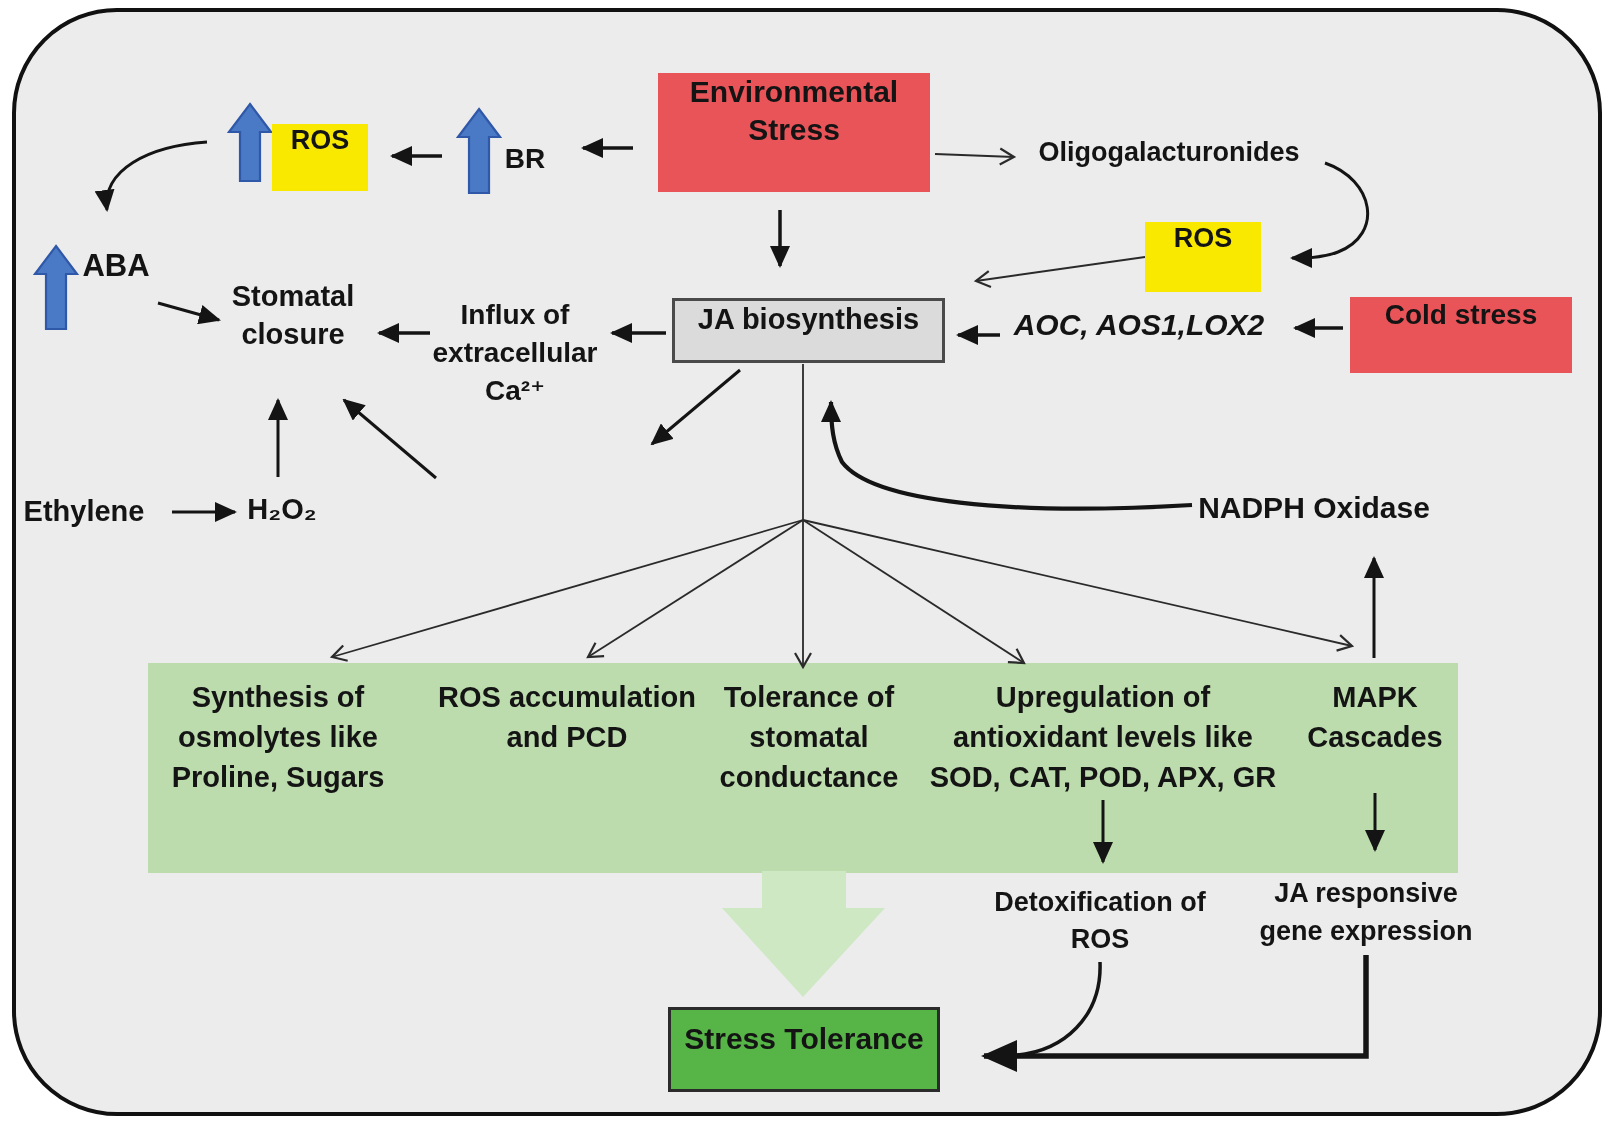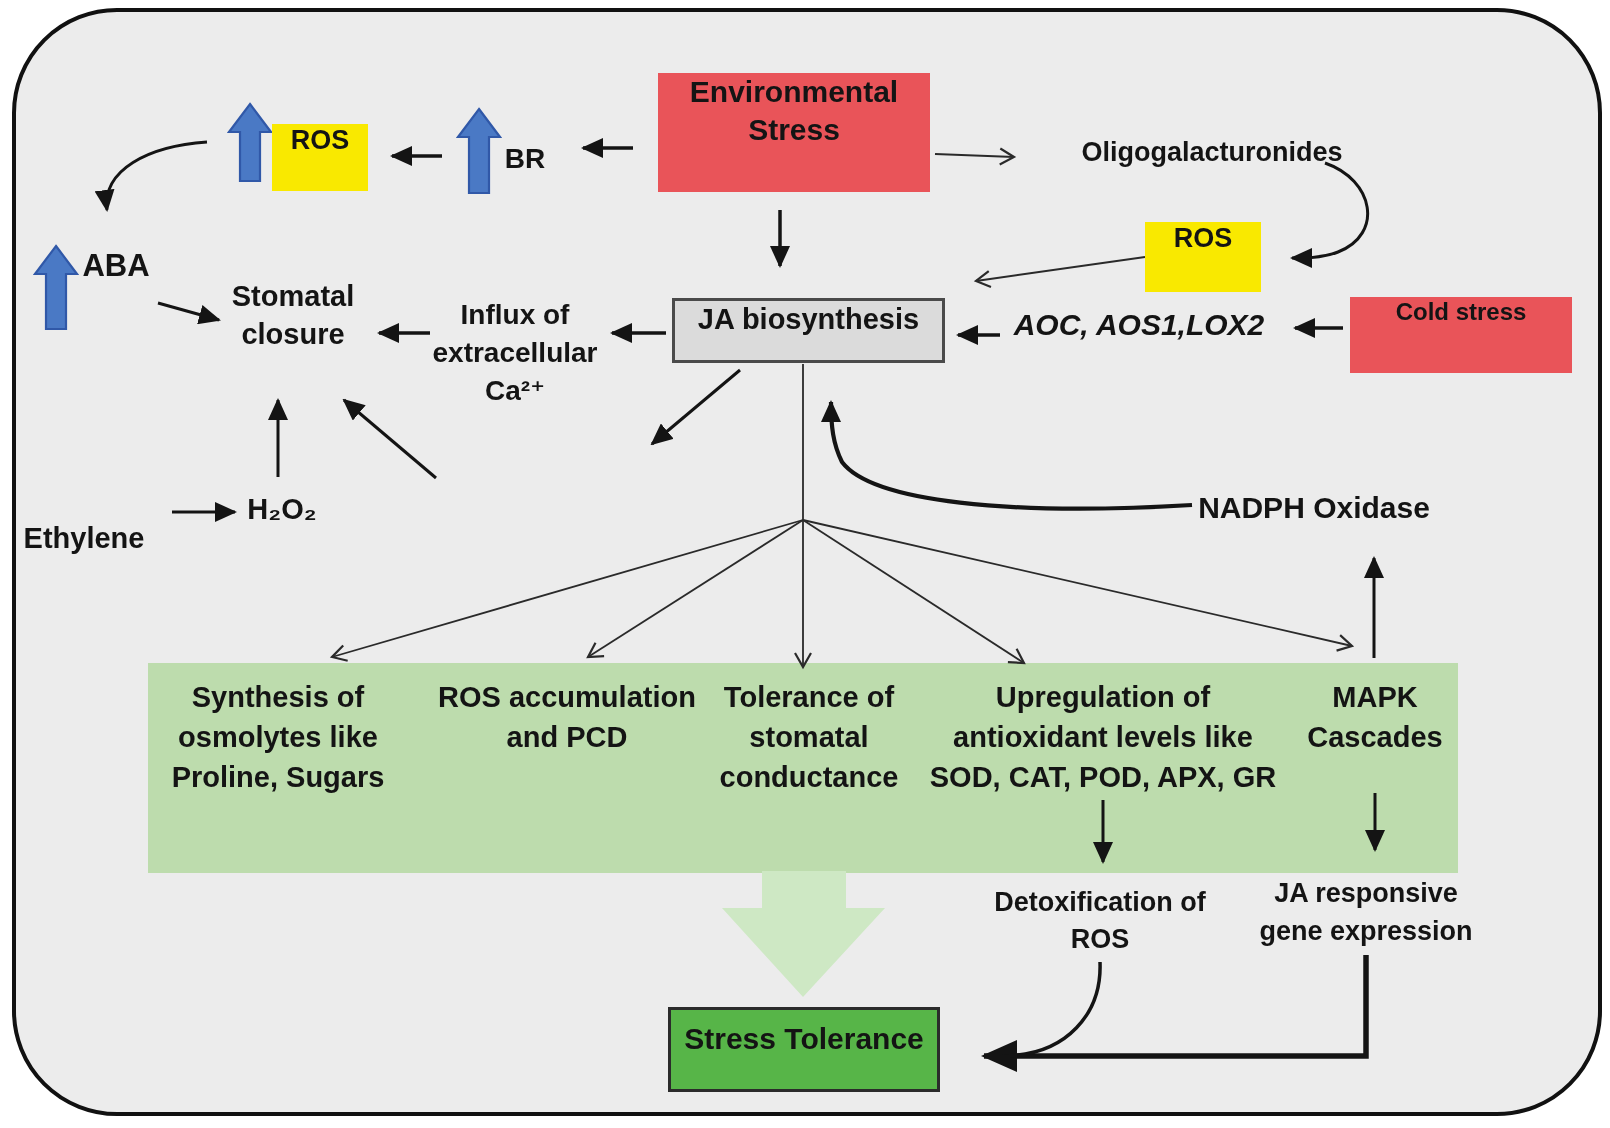--- a/index.html
+++ b/index.html
@@ -87,36 +87,36 @@
     <path class="s35" d="M1100,962 C1102,1012 1068,1056 1002,1056"></path>
   </svg>
 
   <div class="box red" style="left:658px;top:73px;width:272px;height:119px;font-size:30px;"><span>Environmental
 Stress</span></div>
 
   <div class="box yellow" style="left:272px;top:124px;width:96px;height:67px;font-size:27px;"><span>ROS</span></div>
 
   <div class="box yellow" style="left:1145px;top:222px;width:116px;height:70px;font-size:27px;"><span>ROS</span></div>
 
-  <div class="box red" style="left:1350px;top:297px;width:222px;height:76px;font-size:24px;"><span>Cold stress</span></div>
+  <div class="box red" style="left:1350px;top:297px;width:222px;height:76px;font-size:28px;"><span>Cold stress</span></div>
 
   <div class="box grayb" style="left:672px;top:298px;width:273px;height:65px;font-size:29px;"><span>JA biosynthesis</span></div>
 
   <div class="box greenb" style="left:668px;top:1007px;width:272px;height:85px;font-size:30px;justify-content:center;"><span>Stress Tolerance</span></div>
 
   <div class="lbl" style="left:525px;top:129px;font-size:28px;margin-top:14px;">BR</div>
-  <div class="lbl" style="left:1169px;top:137px;font-size:27px;margin-left:43px;">Oligogalacturonides</div>
+  <div class="lbl" style="left:1169px;top:137px;font-size:27px;">Oligogalacturonides</div>
   <div class="lbl" style="left:1139px;top:308px;font-size:30px;font-style:italic;">AOC, AOS1,LOX2</div>
   <div class="lbl" style="left:116px;top:248px;font-size:31px;">ABA</div>
   <div class="lbl" style="left:293px;top:277px;font-size:29px;line-height:38px;">Stomatal
 closure</div>
   <div class="lbl" style="left:515px;top:296px;font-size:28px;line-height:38px;">Influx of
 extracellular
 Ca²⁺</div>
-  <div class="lbl" style="left:84px;top:522px;font-size:29px;">Ethylene</div>
+  <div class="lbl" style="left:84px;top:495px;font-size:29px;">Ethylene</div>
   <div class="lbl" style="left:282px;top:493px;font-size:29px;">H₂O₂</div>
   <div class="lbl" style="left:1314px;top:491px;font-size:30px;">NADPH Oxidase</div>
 
   <div class="bitem" style="left:278px;">Synthesis of
 osmolytes like
 Proline, Sugars</div>
   <div class="bitem" style="left:567px;">ROS accumulation
 and PCD</div>
   <div class="bitem" style="left:809px;">Tolerance of
 stomatal

